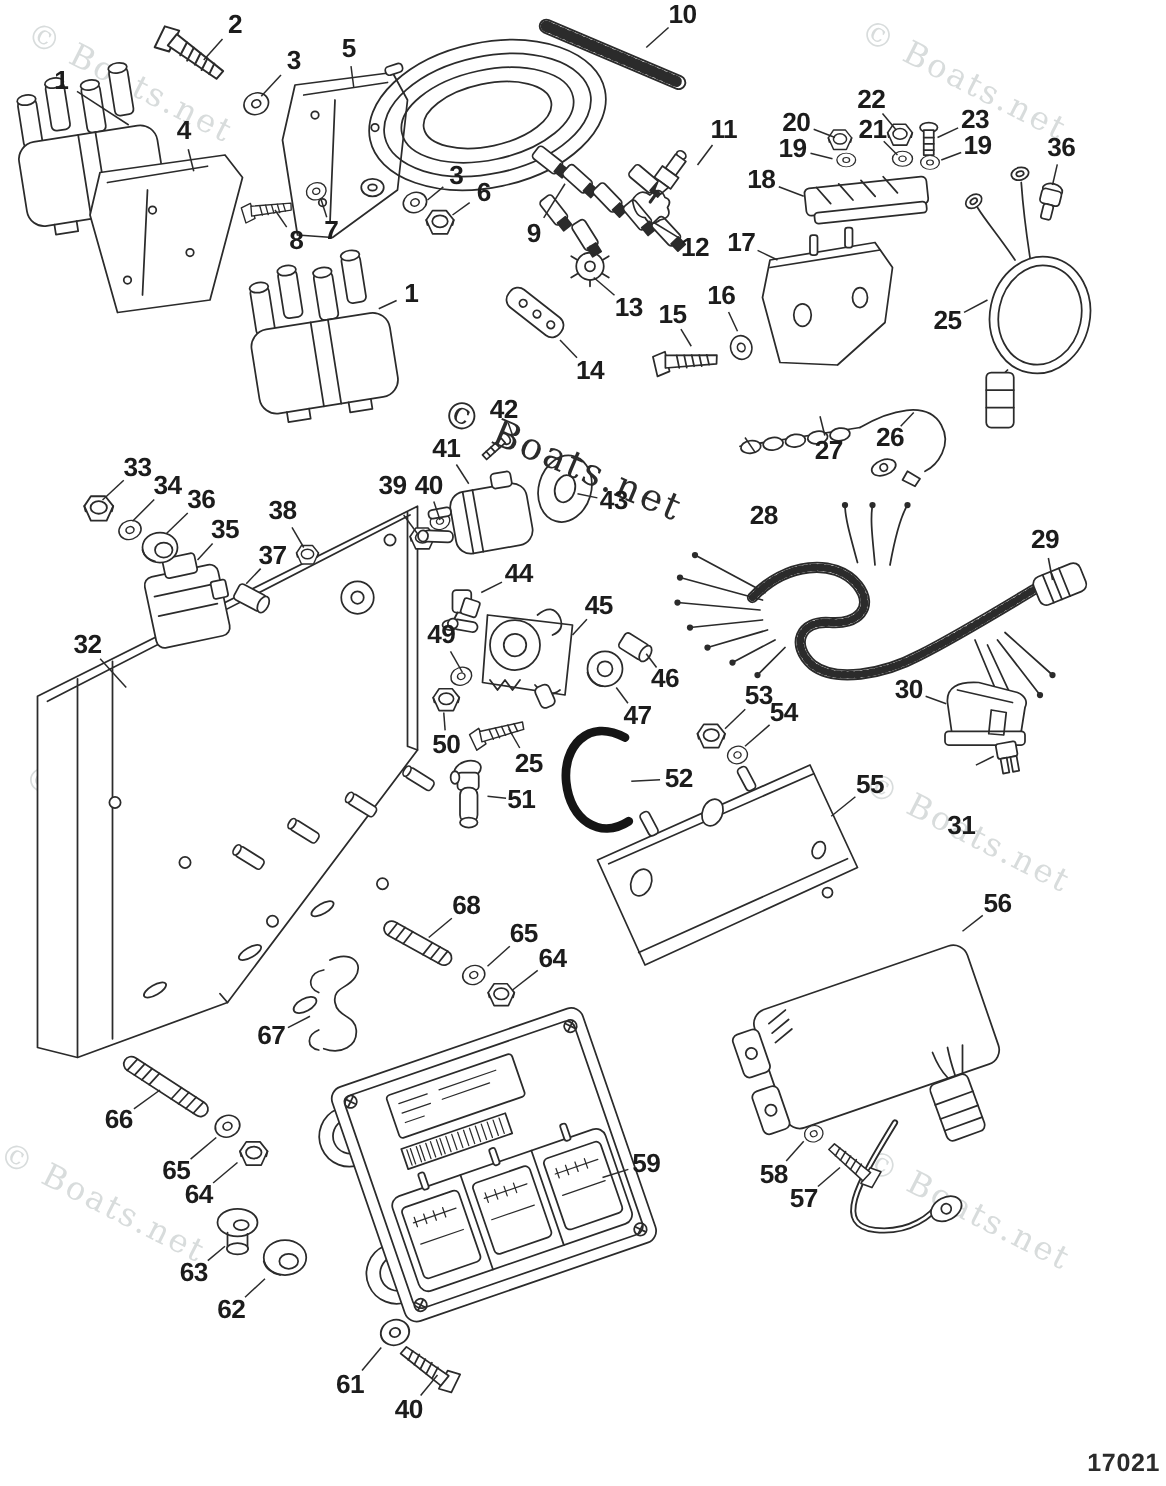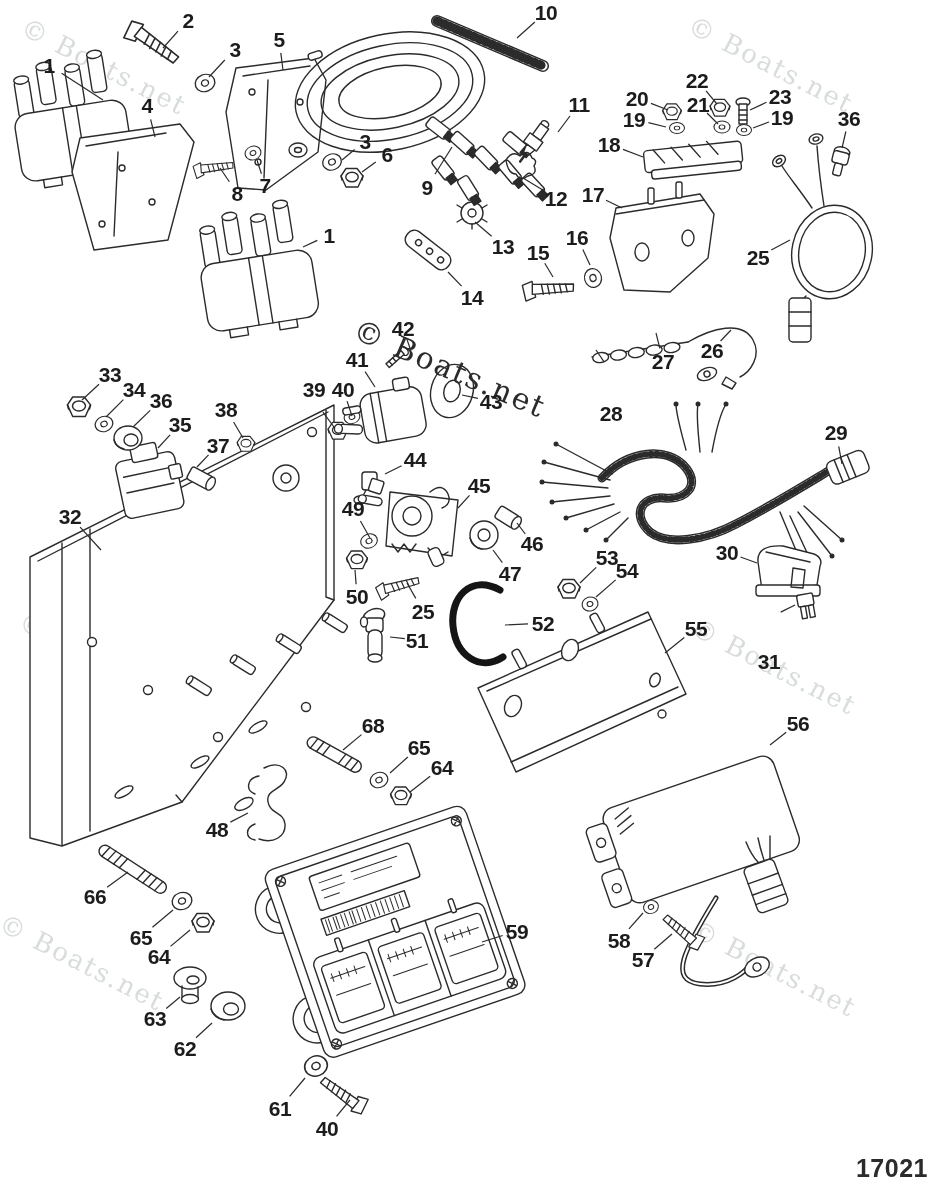--- a/index.html
+++ b/index.html
@@ -17,21 +17,21 @@
   .wm.w3{left:362px;top:312px;}
   .wm.w4{left:28px;top:606px;}
   .wm.w5{left:700px;top:612px;}
   .wm.w6{left:8px;top:908px;}
   .wm.w7{left:700px;top:914px;}
   #callout-layer{position:absolute;left:0;top:0;width:100%;height:100%;z-index:4;}
   .callout{position:absolute;transform:translate(-50%,-50%);
            font-weight:bold;font-size:21px;color:#1c1c1c;letter-spacing:-0.5px;
            line-height:1;user-select:none;}
   #diagram-number{position:absolute;right:5px;bottom:6px;z-index:4;
-                  font-weight:bold;font-size:25px;color:#2b2b2b;letter-spacing:0.5px;}
+                  font-weight:bold;font-size:20px;color:#2b2b2b;letter-spacing:0.5px;}
 </style>
 </head>
 <body>
 
 <div id="stage">
 
   <div class="wm w1">© Boats.net</div>
   <div class="wm w2">© Boats.net</div>
   <div class="wm w4">© Boats.net</div>
   <div class="wm w5">© Boats.net</div>
@@ -709,21 +709,21 @@
       <span class="callout" style="left: 423px; top: 611px;">25</span>
       <span class="callout" style="left: 417px; top: 640px; text-align: right;">51</span>
       <span class="callout" style="left: 543px; top: 623px;">52</span>
       <span class="callout" style="left: 607px; top: 557px;">53</span>
       <span class="callout" style="left: 627px; top: 570px;">54</span>
       <span class="callout" style="left: 696px; top: 628px;">55</span>
       <span class="callout" style="left: 798px; top: 723px;">56</span>
       <span class="callout" style="left: 373px; top: 725px; text-align: right;">68</span>
       <span class="callout" style="left: 419px; top: 747px;">65</span>
       <span class="callout" style="left: 442px; top: 767px;">64</span>
-      <span class="callout" style="left: 217px; top: 829px;">48</span>
+      <span class="callout" style="left: 217px; top: 829px;">67</span>
       <span class="callout" style="left: 95px; top: 896px;">66</span>
       <span class="callout" style="left: 141px; top: 937px;">65</span>
       <span class="callout" style="left: 159px; top: 956px;">64</span>
       <span class="callout" style="left: 155px; top: 1018px;">63</span>
       <span class="callout" style="left: 185px; top: 1048px;">62</span>
       <span class="callout" style="left: 517px; top: 931px;">59</span>
       <span class="callout" style="left: 619px; top: 940px;">58</span>
       <span class="callout" style="left: 643px; top: 959px;">57</span>
       <span class="callout" style="left: 280px; top: 1108px;">61</span>
       <span class="callout" style="left: 327px; top: 1128px;">40</span>

